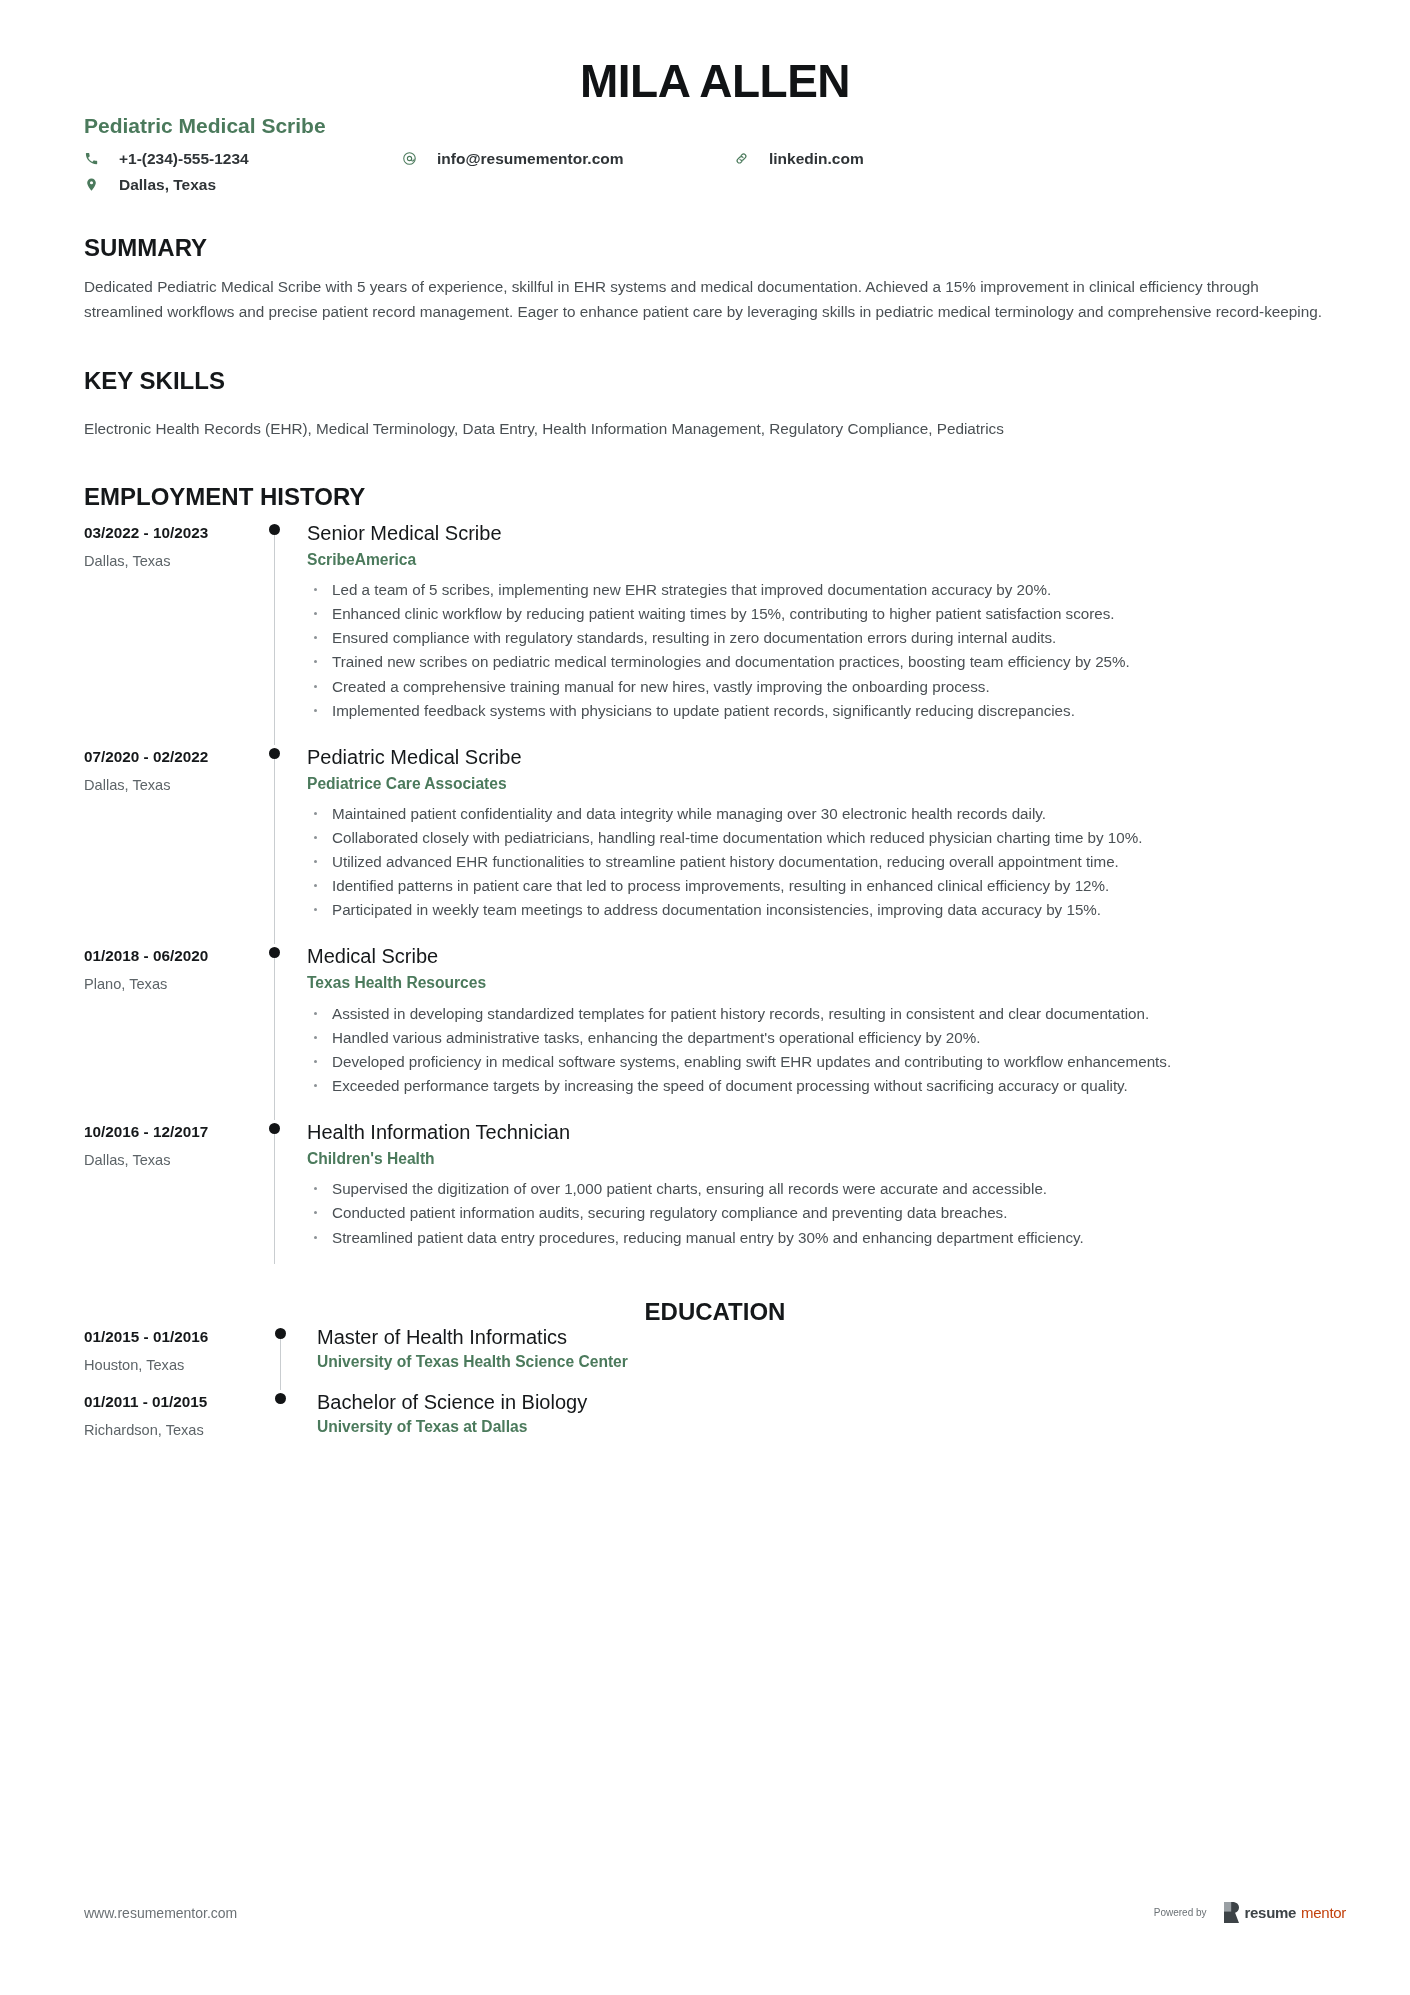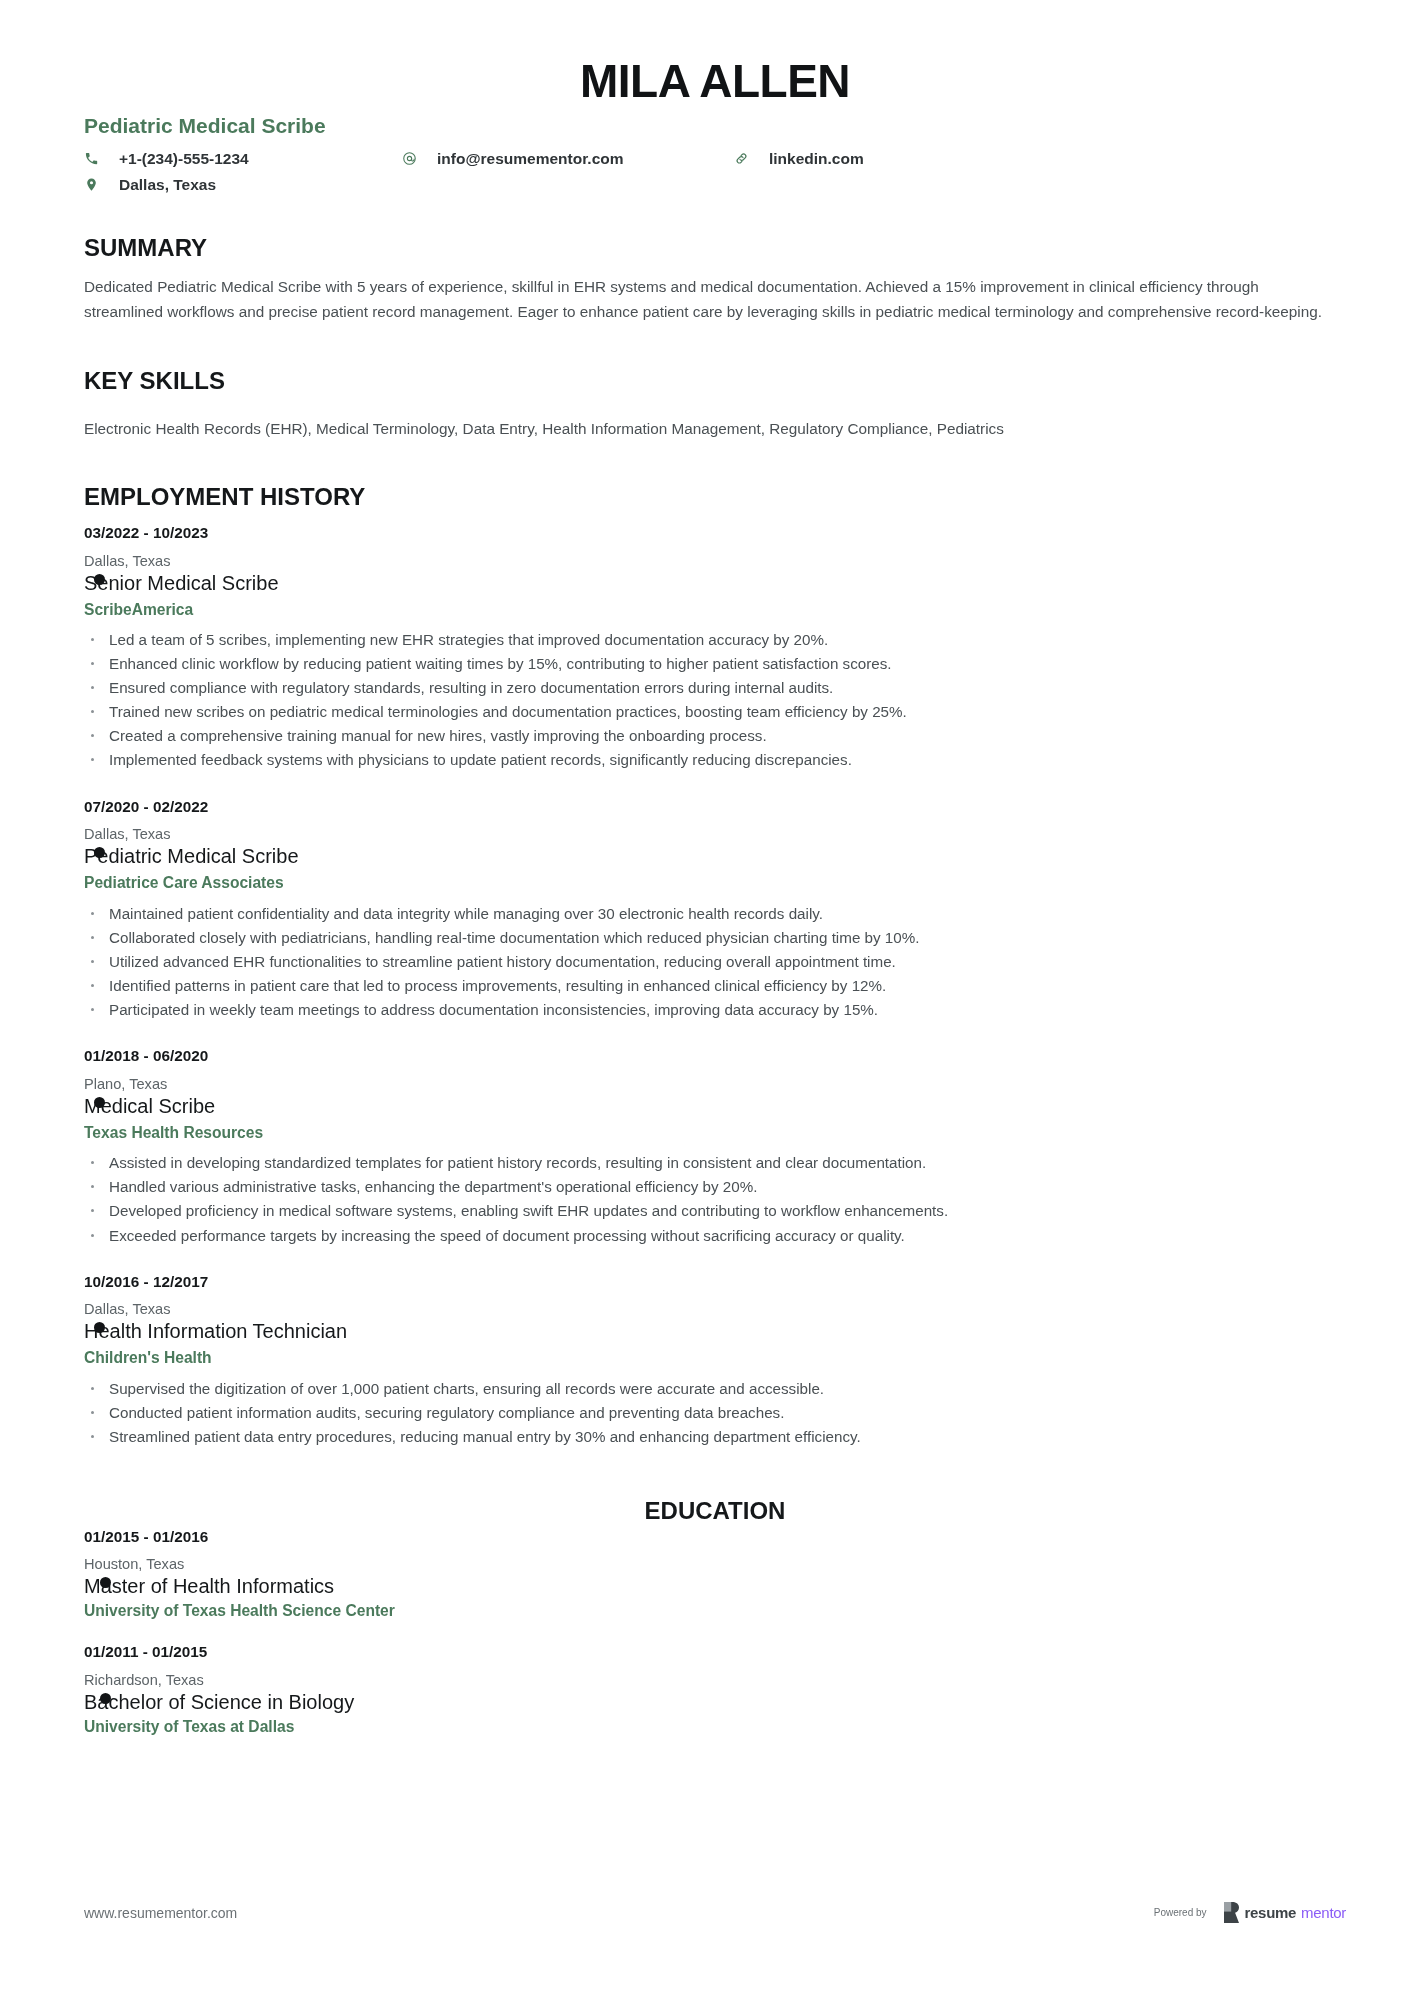--- a/index.html
+++ b/index.html
@@ -85,21 +85,20 @@
     color: #4a5054;
     margin: 0;
     max-width: 1245px;
   }
 
   
   .entry {
     position: relative;
     display: flex;
     align-items: flex-start;
-    flex-direction: column;
   }
   .entry-meta {
     width: 175px;
     flex: none;
     padding-top: 2px;
   }
   .entry-dates {
     font-size: 15.3px;
     font-weight: 700;
     color: #15181a;
@@ -209,21 +208,21 @@
   .powered-by { font-size: 10px; color: #6b7175; }
   .logo {
     display: flex;
     align-items: center;
     gap: 5px;
     font-size: 15px;
     letter-spacing: -0.3px;
   }
   .logo-mark { display: block; flex: none; }
   .logo-a { font-weight: 700; color: #3d4347; }
-  .logo-b { font-weight: 400; color: #8b5cf6; }
+  .logo-b { font-weight: 400; color: #c2410c; }
 </style>
 </head>
 <body>
 
 <div class="page">
 
   <div>
     <h1 class="name">MILA ALLEN</h1>
     <div class="job-title">Pediatric Medical Scribe</div>
 

